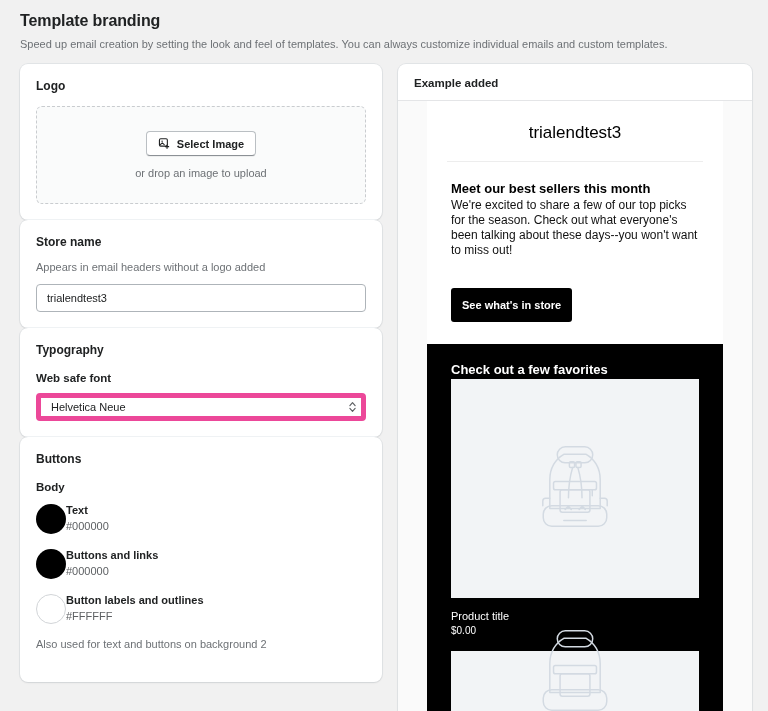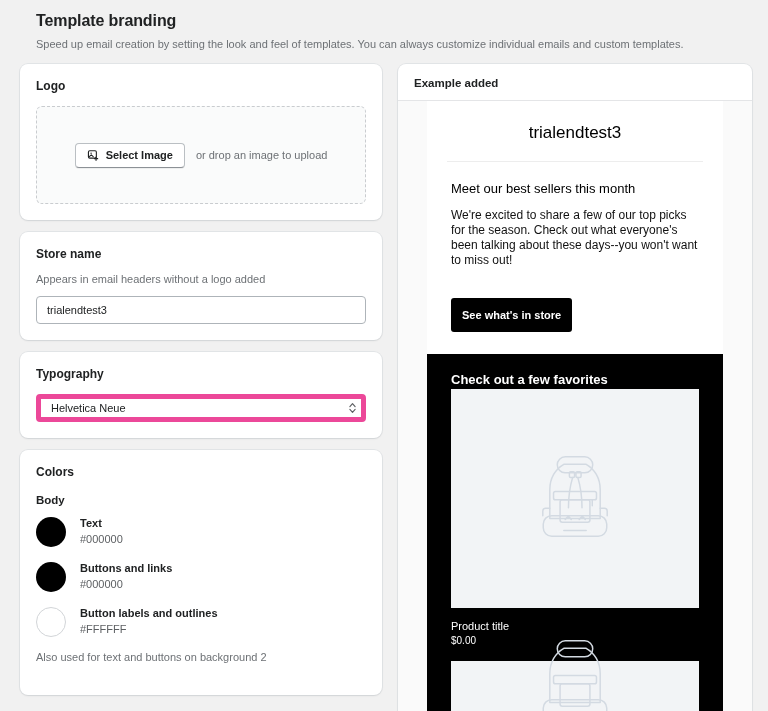--- a/index.html
+++ b/index.html
@@ -6,21 +6,21 @@
   html, body {
     width: 768px; height: 711px;
     background: #f1f1f1;
     font-family: "Liberation Sans", sans-serif;
     color: #202223;
     overflow: hidden;
   }
   .page { width: 768px; height: 711px; position: relative; }
 
   
-  .page-header { padding: 10px 0 0 36px; }
+  .page-header { padding: 10px 0 0 20px; }
   .page-title {
     font-size: 16px; font-weight: 700; letter-spacing: -0.1px;
     color: #202223; line-height: 22px;
   }
   .page-subtitle {
     font-size: 11px; color: #6d7175; line-height: 16px;
     margin-top: 4px;
   }
 
   
@@ -29,36 +29,36 @@
     padding: 12px 18px 0 20px;
     align-items: flex-start;
   }
   .col-left  { width: 362px; flex: 0 0 362px; }
   .col-right { width: 354px; flex: 0 0 354px; }
 
   .card {
     background: #ffffff;
     border-radius: 8px;
     box-shadow: 0 0 0 1px rgba(6,44,82,.06), 0 1px 2px rgba(0,0,0,.08);
-    margin-bottom: 12px;
+    margin-bottom: 0;
     overflow: hidden;
   }
   .card-pad { padding: 14px 16px 16px 16px; }
   .card-title {
     font-size: 12px; font-weight: 700; color: #202223;
     line-height: 16px; margin-bottom: 12px;
   }
 
   
   .dropzone {
     border: 1px dashed #c9cccf;
     border-radius: 6px;
     background: #fafbfb;
     height: 98px;
-    display: flex; flex-direction: row;
+    display: flex; flex-direction: column;
     align-items: center; justify-content: center;
     gap: 11px;
   }
   .select-image-btn {
     display: inline-flex; align-items: center; gap: 6px;
     background: #ffffff;
     border: 1px solid #babfc3;
     border-bottom-color: #8c9196;
     border-radius: 4px;
     padding: 5px 11px;
@@ -108,21 +108,21 @@
     display: flex; flex-direction: column; gap: 2px;
     color: #5c5f62;
   }
 
   
   .group-label {
     font-size: 11.5px; font-weight: 700; color: #202223;
     line-height: 16px; margin-bottom: 8px;
   }
   .swatch-row {
-    display: flex; align-items: center; gap: 14px;
+    display: flex; align-items: center; gap: 0;
     margin-bottom: 14px;
   }
   .swatch {
     width: 30px; height: 30px; border-radius: 50%;
     flex: 0 0 30px; cursor: pointer;
   }
   .swatch.dark { background: #000000; }
   .swatch.light { background: #ffffff; border: 1px solid #d2d5d8; }
   .swatch-meta { line-height: 15px; }
   .swatch-name { font-size: 11px; font-weight: 700; color: #202223; }
@@ -149,22 +149,22 @@
 
   .em-brand {
     text-align: center;
     font-size: 17px; color: #000;
     padding: 22px 0 18px 0;
     font-family: "Liberation Sans", sans-serif;
   }
   .em-divider { height: 1px; background: #ededed; margin: 0 20px; }
   .em-section { padding: 18px 24px 22px 24px; }
   .em-h2 {
-    font-size: 13px; font-weight: 400; color: #000;
-    line-height: 18px; margin-bottom: 10px;
+    font-size: 13px; font-weight: 700; color: #000;
+    line-height: 18px; 
   }
   .em-p {
     font-size: 12px; color: #111; line-height: 15px;
     margin-bottom: 30px;
   }
   .em-cta {
     display: inline-block; background: #000; color: #fff;
     font-size: 11px; font-weight: 700;
     padding: 11px 11px; border-radius: 3px;
     font-family: "Liberation Sans", sans-serif;
@@ -226,37 +226,38 @@
         <div class="card-pad">
           <div class="card-title">Store name</div>
           <div class="field-help">Appears in email headers without a logo added</div>
           <input class="text-input" type="text" value="trialendtest3" style="">
         </div>
       </div>
 
       <div class="card">
         <div class="card-pad">
           <div class="card-title">Typography</div>
+          <div class="sub-label">Web safe font</div>
           <div class="select-wrap">
             <div class="select-box">
               <span>Helvetica Neue</span>
             </div>
             <span class="select-chevrons">
               <svg width="9" height="14" viewBox="0 0 10 16" fill="none" aria-hidden="true">
                 <path d="M2 6.4 L5 3 L8 6.4" stroke="#5c5f62" stroke-width="1.3" stroke-linecap="round" stroke-linejoin="round"></path>
                 <path d="M2 9.6 L5 13 L8 9.6" stroke="#5c5f62" stroke-width="1.3" stroke-linecap="round" stroke-linejoin="round"></path>
               </svg>
             </span>
           </div>
         </div>
       </div>
 
       <div class="card">
         <div class="card-pad">
-          <div class="card-title">Colors</div>
+          <div class="card-title">Buttons</div>
 
           <div class="group-label">Body</div>
 
           <div class="swatch-row">
             <div class="swatch dark"></div>
             <div class="swatch-meta">
               <div class="swatch-name">Text</div>
               <div class="swatch-hex">#000000</div>
             </div>
           </div>

